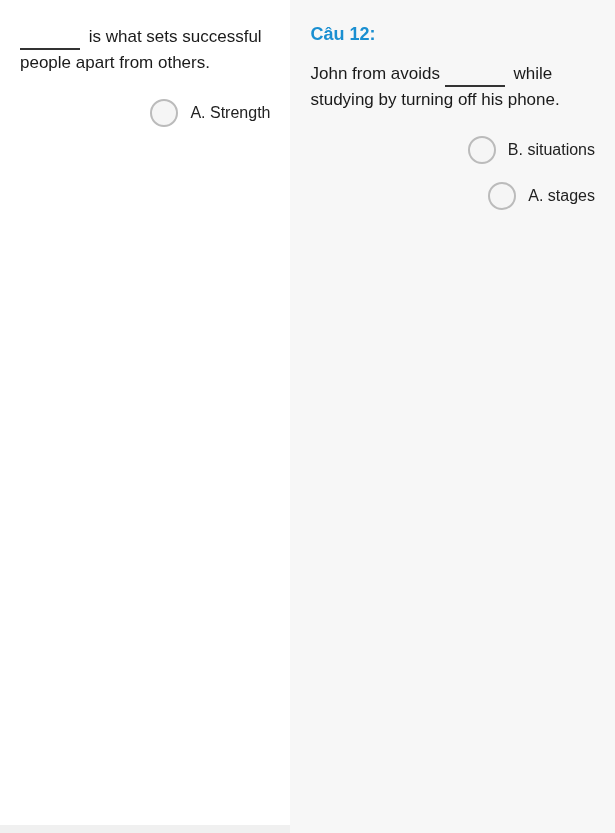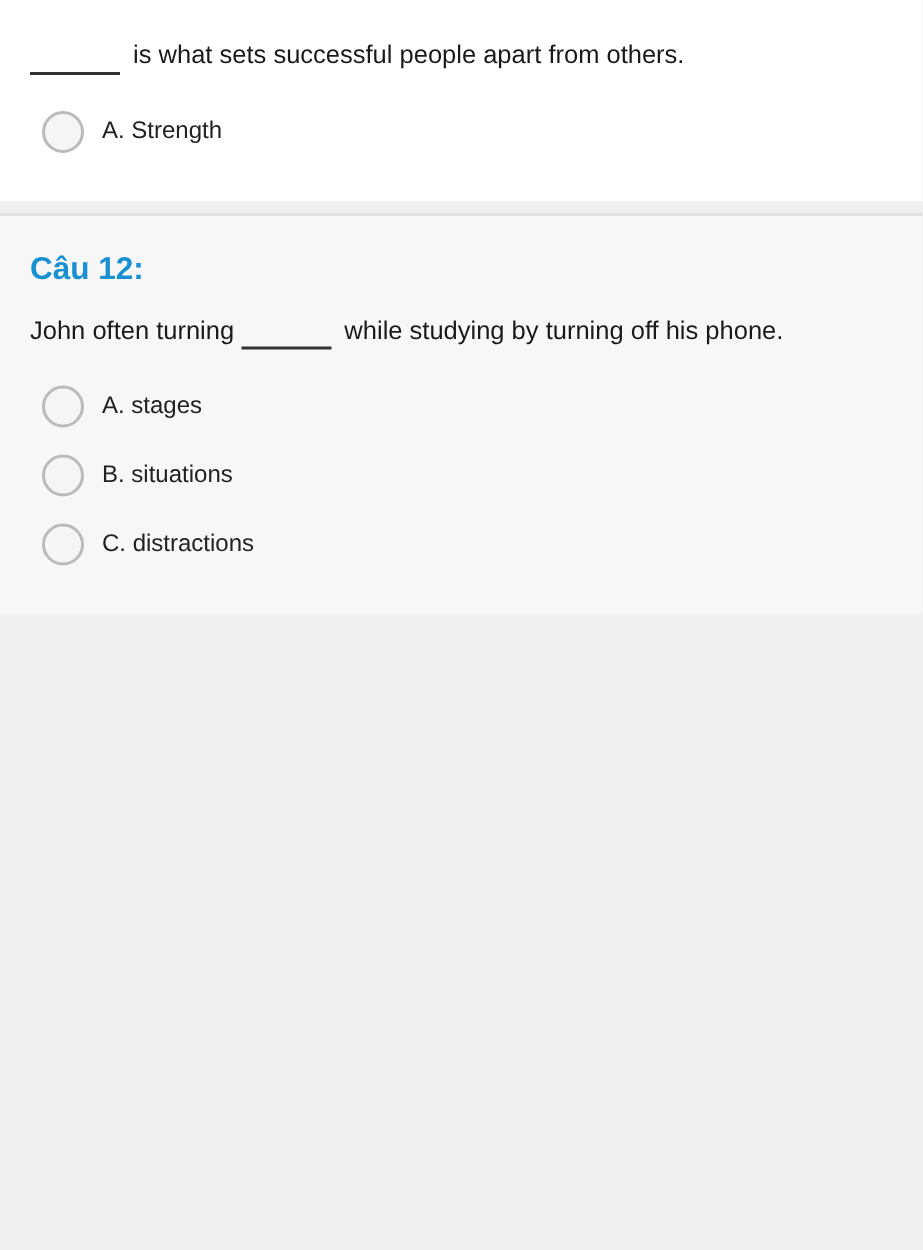--- a/index.html
+++ b/index.html
@@ -14,21 +14,21 @@
       background: #f0f0f0;
       font-family: Arial, sans-serif;
       overflow-x: hidden;
     }
 
     .page-wrapper {
       width: 615px;
       min-height: 833px;
       background: #f0f0f0;
       display: flex;
-      flex-direction: column;
+      flex-direction: row;
     }
 
     .question-block {
       background: #ffffff;
       padding: 24px 20px 32px 20px;
       margin-bottom: 8px;
     }
 
     .question-text {
       font-size: 17px;
@@ -43,20 +43,21 @@
       border-bottom: 2px solid #333;
       margin-right: 4px;
       vertical-align: bottom;
     }
 
     .options-list {
       display: flex;
       flex-direction: column;
       gap: 18px;
       padding-left: 8px;
+      align-items: flex-end;
     }
 
     .option-item {
       display: flex;
       align-items: center;
       gap: 12px;
       cursor: pointer;
     }
 
     .radio-circle {
@@ -76,21 +77,21 @@
       color: #222;
     }
 
     .section-divider {
       height: 2px;
       background: #e0e0e0;
       margin: 0;
     }
 
     .question-number {
-      font-size: 21px;
+      font-size: 18px;
       font-weight: bold;
       color: #1a8fd1;
       margin-bottom: 16px;
     }
 
     .question-block-12 {
       background: #f7f7f7;
       padding: 24px 20px 32px 20px;
     }
   </style>
@@ -109,33 +110,29 @@
         <span class="option-label">A. Strength</span>
       </div>
     </div>
   </div>
 
   <div class="section-divider"></div>
 
   <div class="question-block-12">
     <div class="question-number">Câu 12:</div>
     <div class="question-text">
-      <span>John  often  turning</span>
+      <span>John  from  avoids</span>
       <span class="blank"></span>
       <span> while  studying  by turning off his phone.</span>
     </div>
     <div class="options-list">
       <div class="option-item">
         <div class="radio-circle"></div>
-        <span class="option-label">A. stages</span>
-      </div>
-      <div class="option-item">
-        <div class="radio-circle"></div>
         <span class="option-label">B. situations</span>
       </div>
       <div class="option-item">
         <div class="radio-circle"></div>
-        <span class="option-label">C. distractions</span>
+        <span class="option-label">A. stages</span>
       </div>
     </div>
   </div>
 
 </div>
 
 </body></html>

